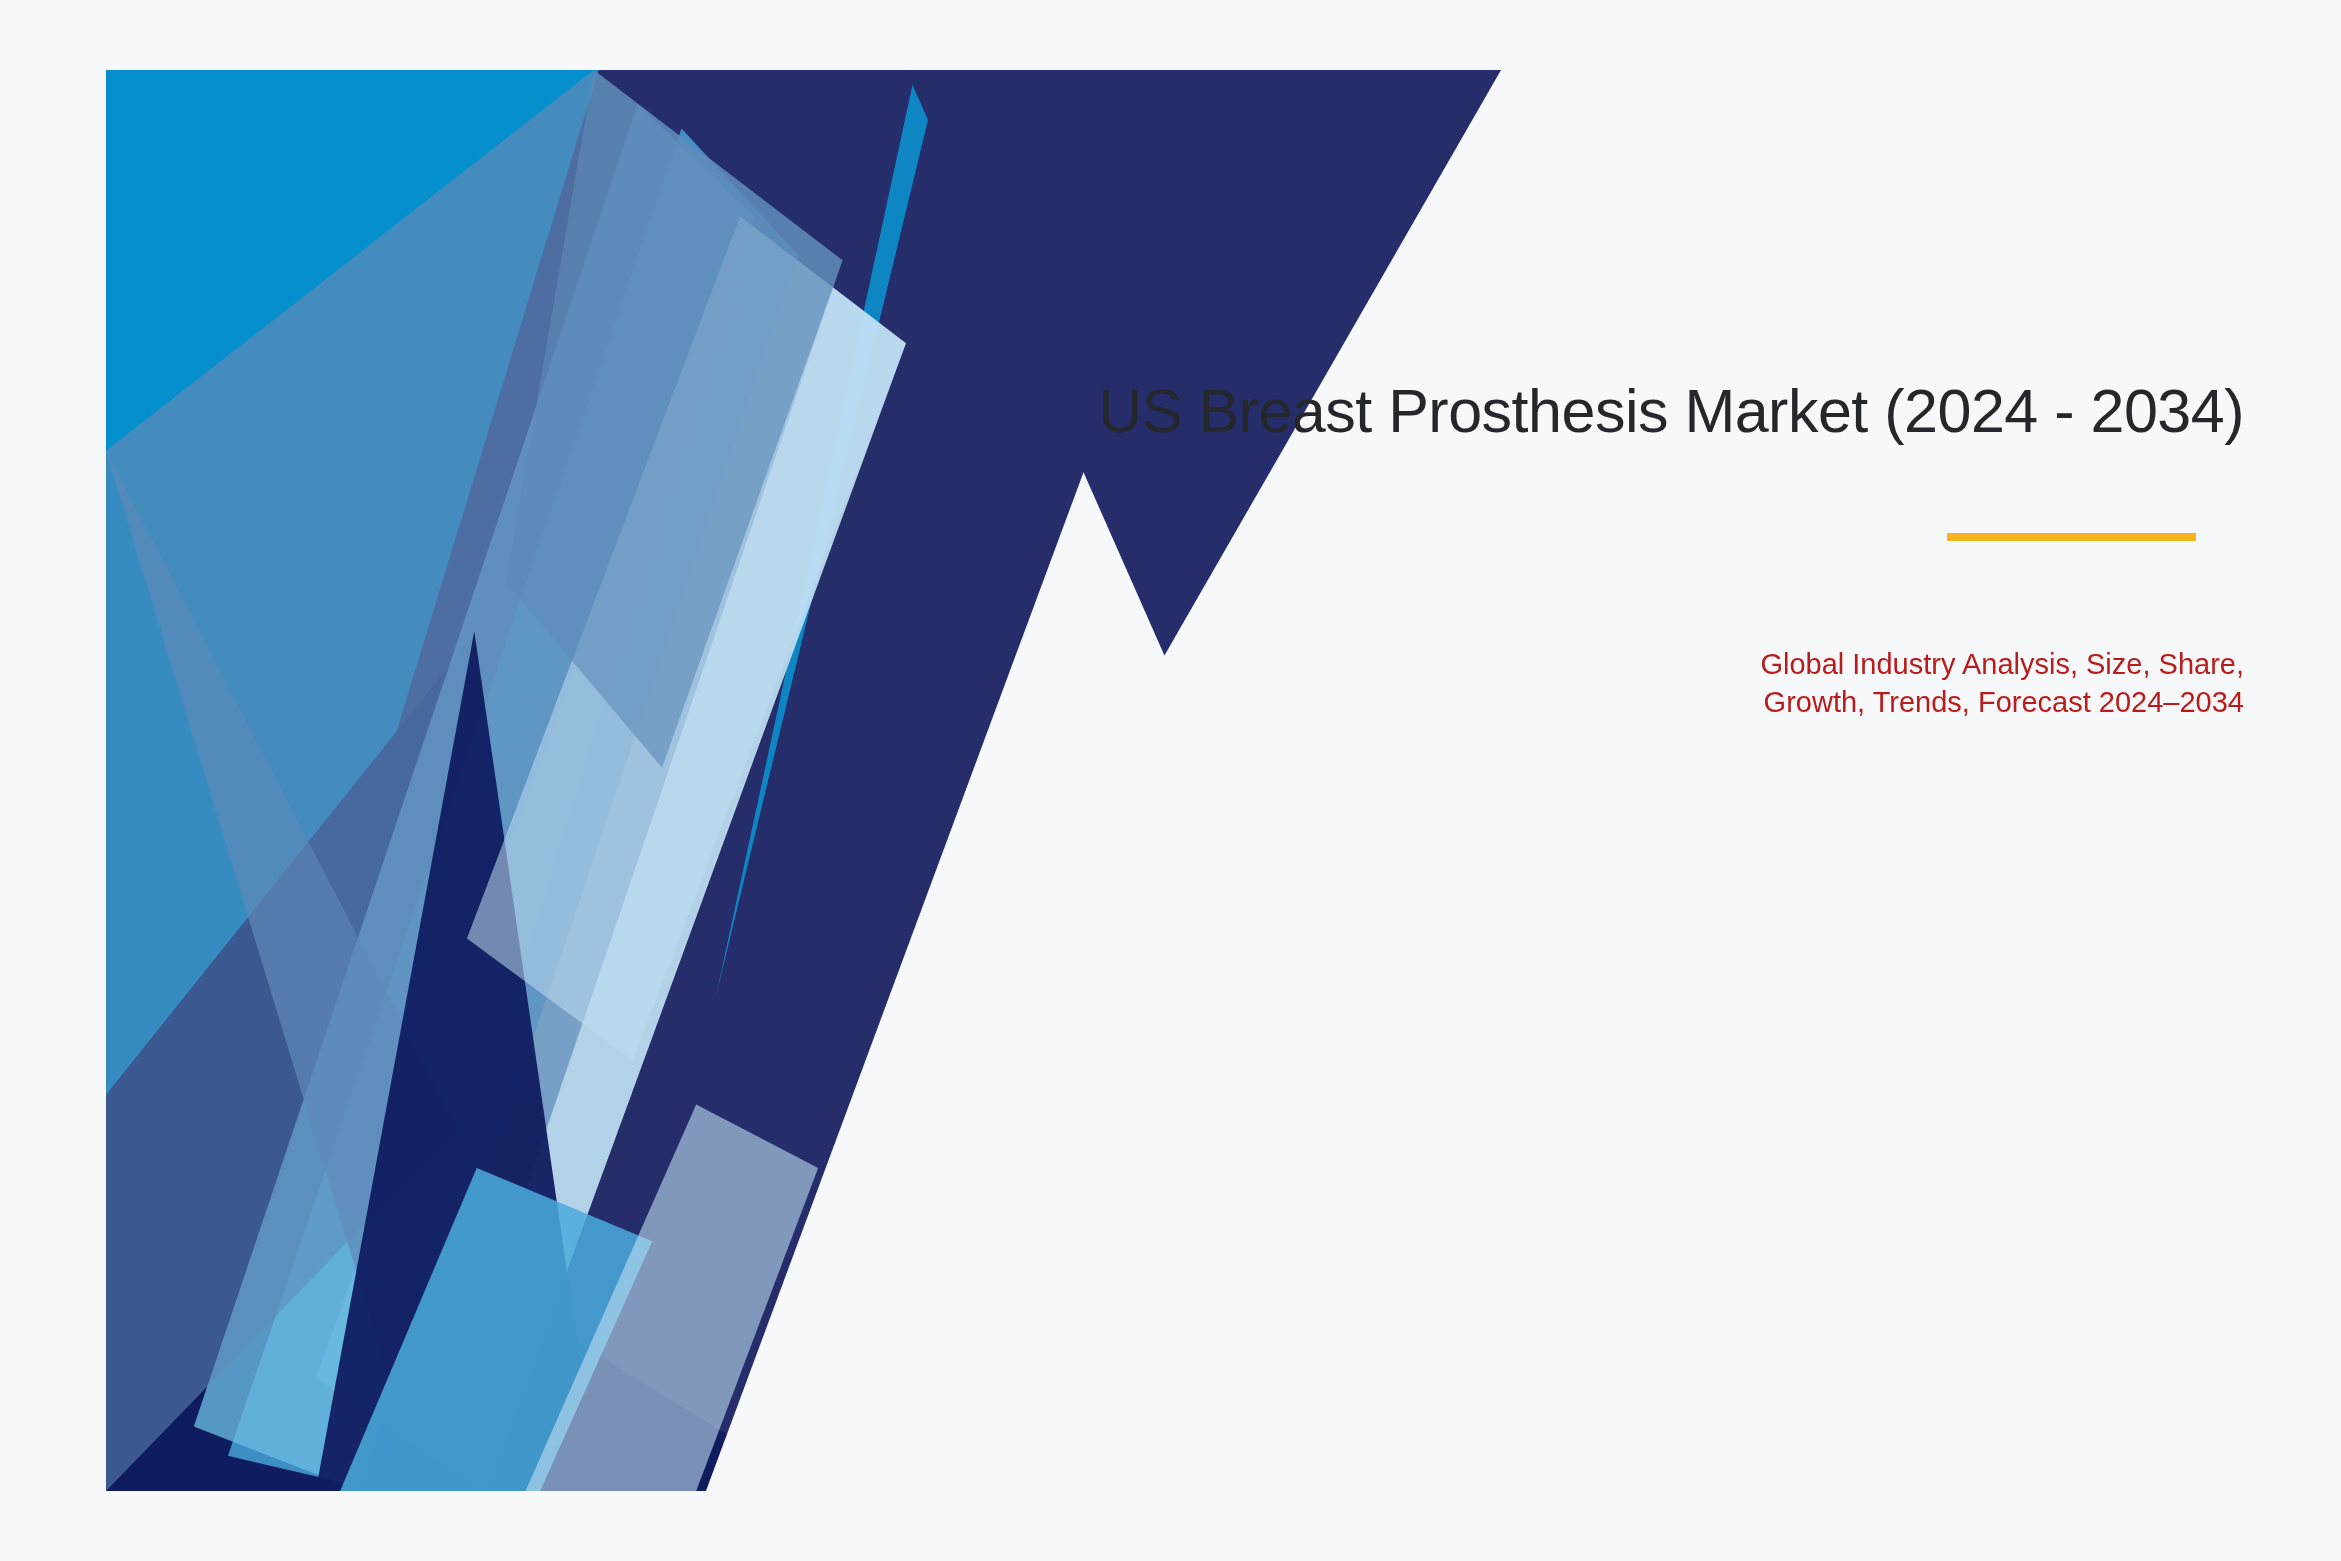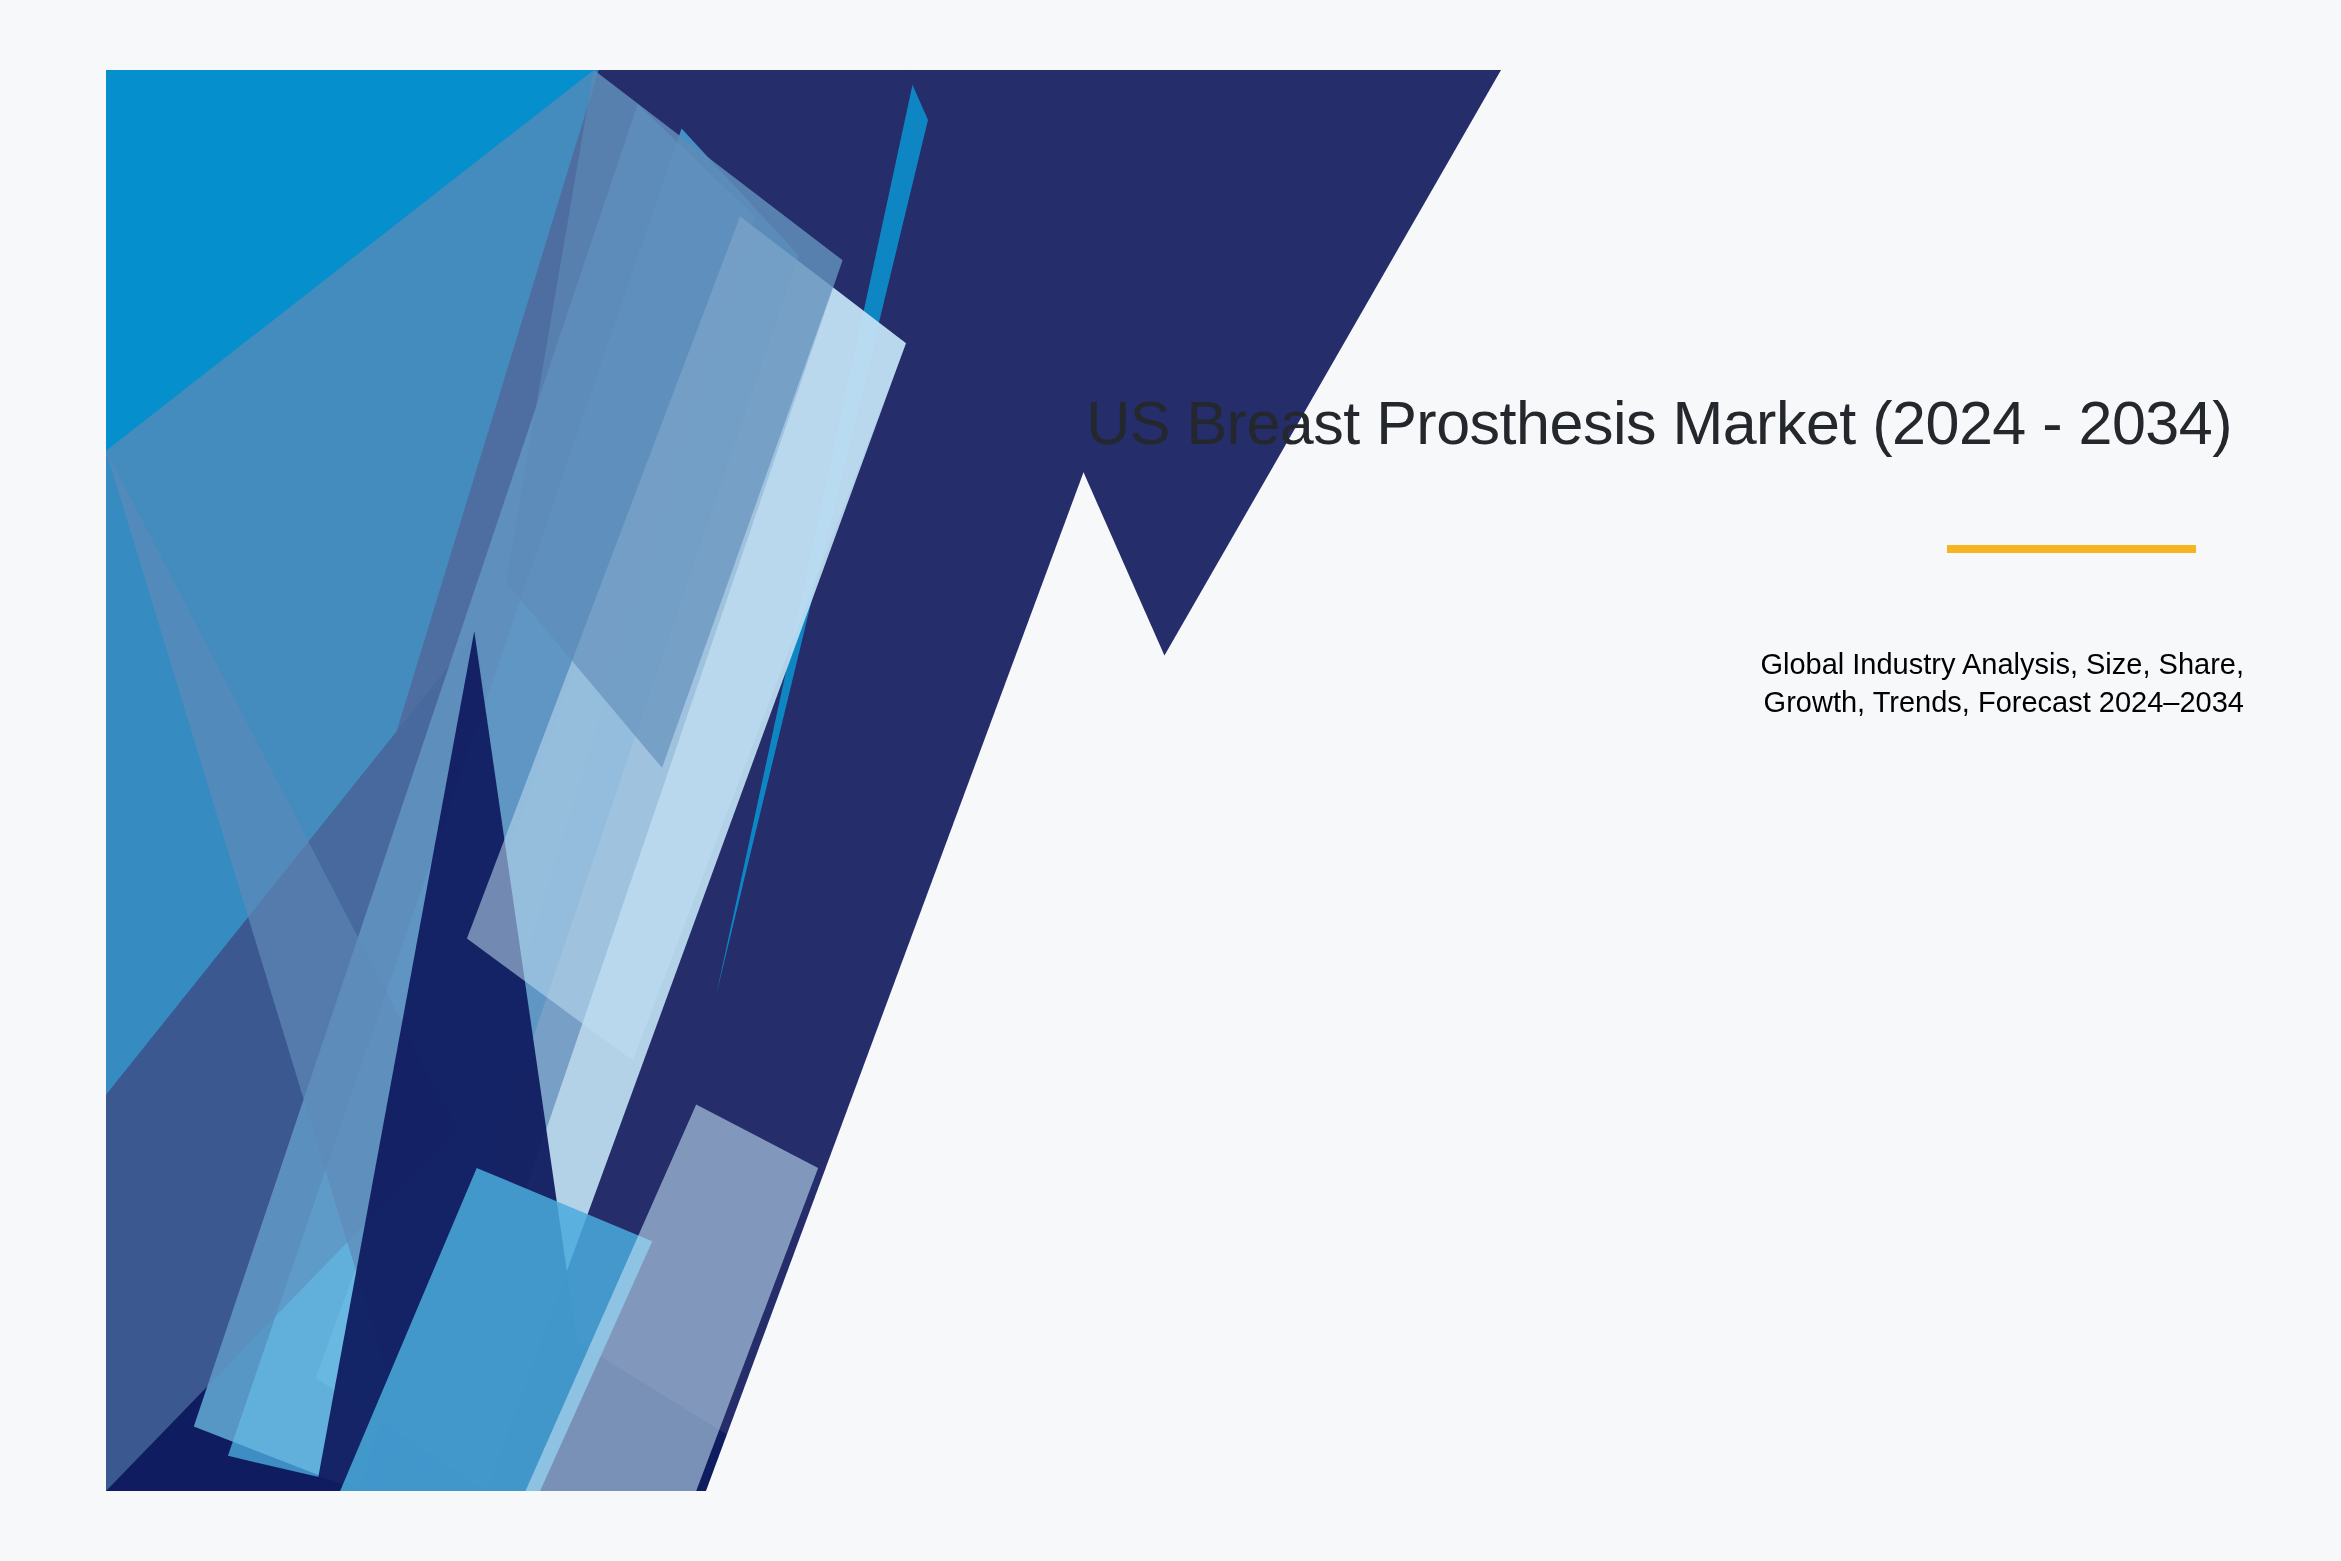--- a/index.html
+++ b/index.html
@@ -41,21 +41,21 @@
     width: 1366px;
     text-align: right;
   }
   #title-underline-wrap {
     position: relative;
     display: block;
   }
   #page-title {
     position: relative;
     z-index: 2;
-    margin: 12px;
+    margin: 0;
     font-size: 61px;
     line-height: 1.16;
     font-weight: 400;
     letter-spacing: -0.5px;
     color: #24282c;
     font-family: "Liberation Sans", sans-serif;
   }
   #title-accent-rule {
     position: absolute;
     z-index: 1;
@@ -71,21 +71,21 @@
   #page-subtitle {
     position: absolute;
     right: 98px;
     top: 646px;
     width: 576px;
     margin: 0;
     text-align: right;
     font-size: 29px;
     line-height: 1.30;
     font-weight: 400;
-    color: #000000;
+    color: #b91c1c;
     font-family: "Liberation Sans", sans-serif;
   }
 </style>
 </head>
 <body>
 
 <div id="slide">
 
   <div id="artwork">
     <svg viewBox="0 0 2860 2912" preserveAspectRatio="none">

